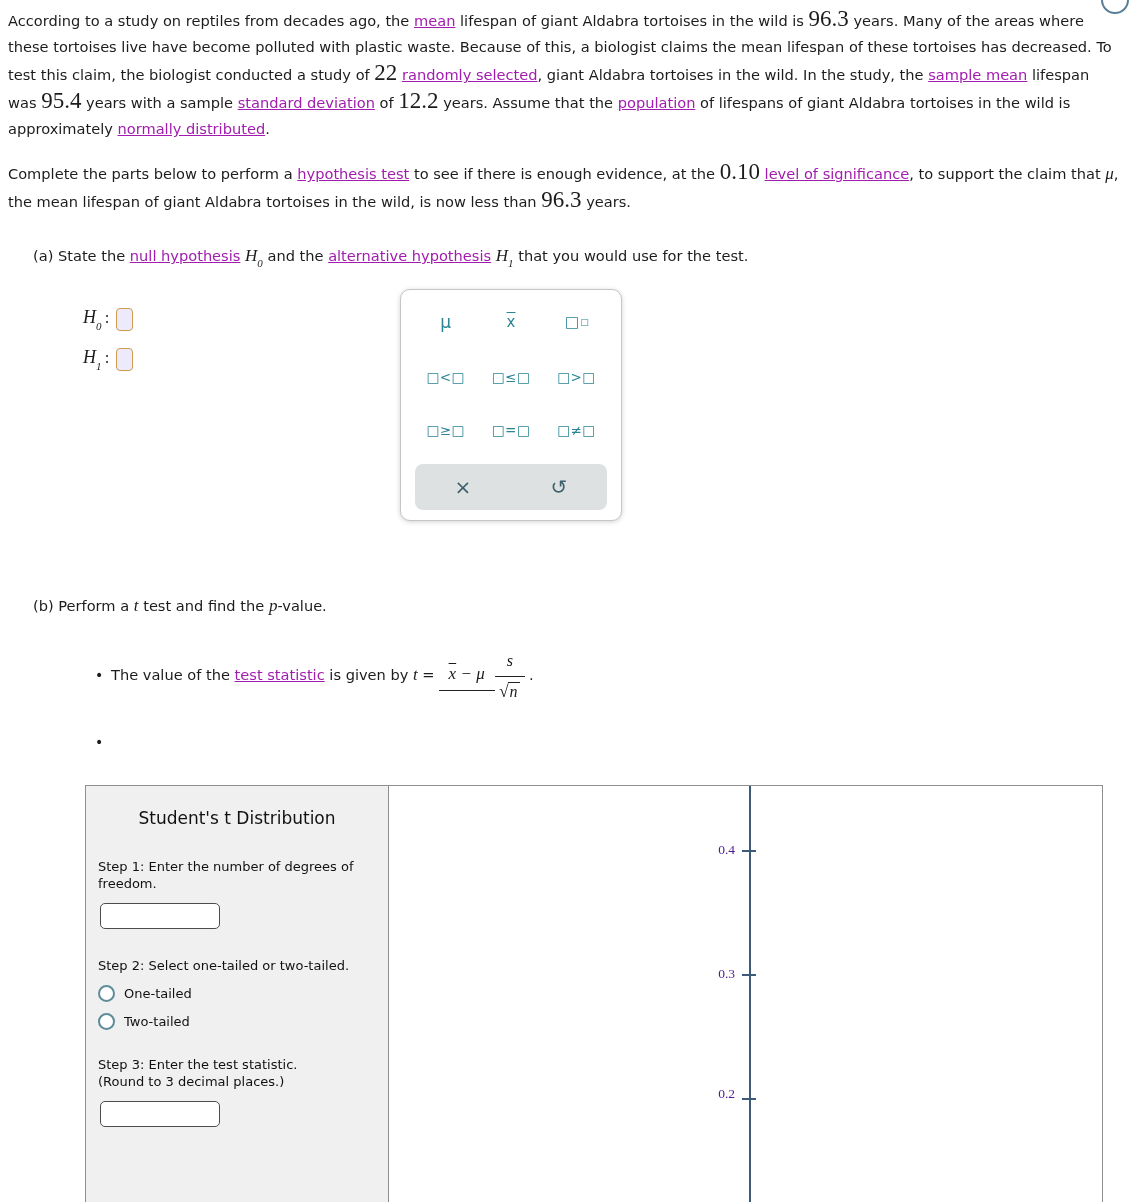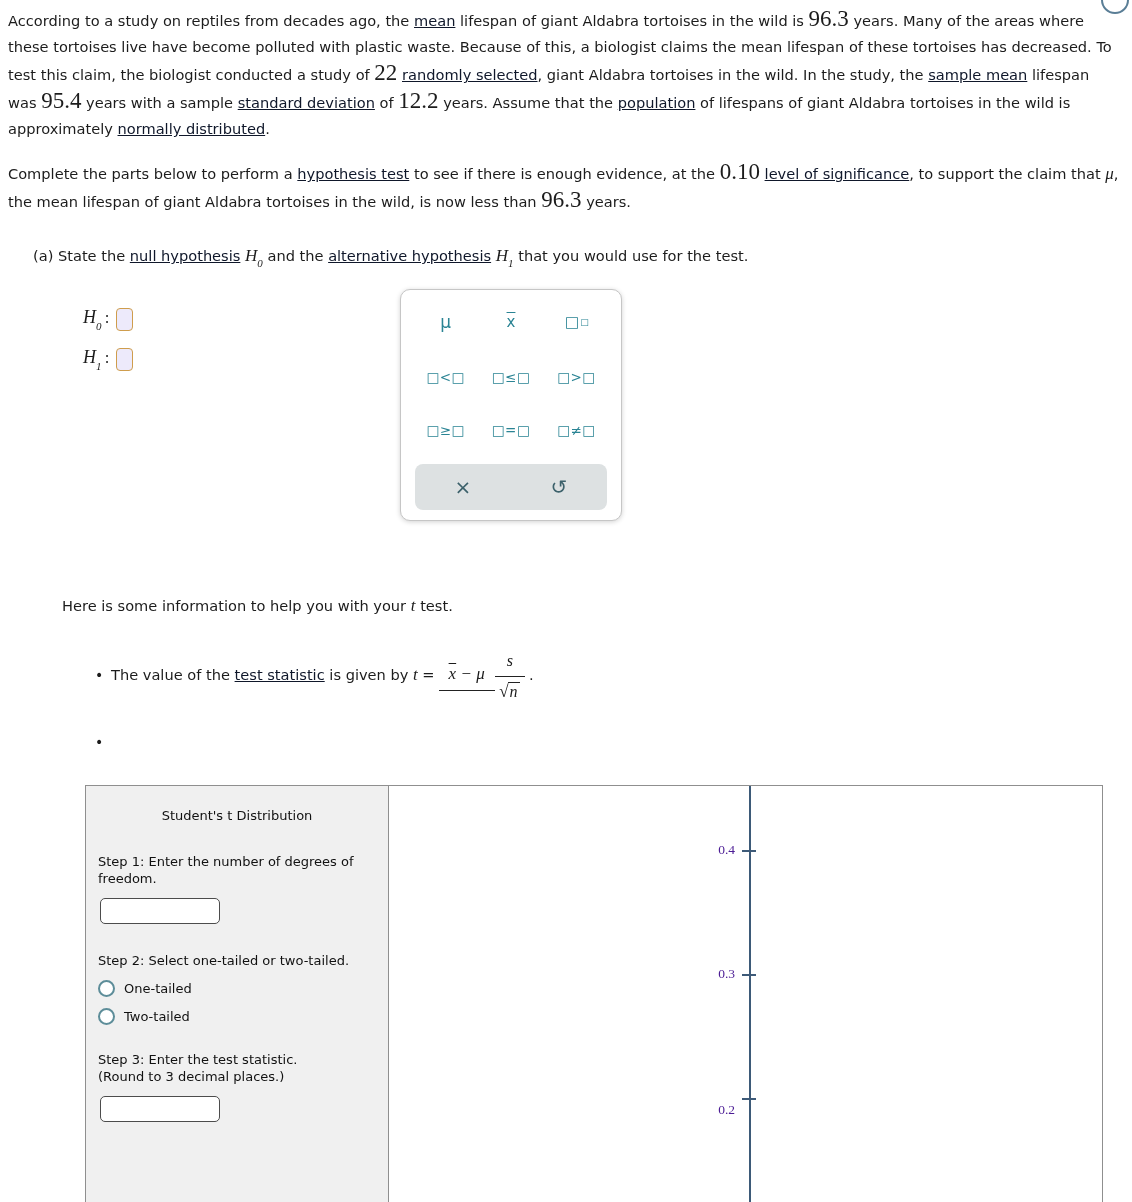--- a/index.html
+++ b/index.html
@@ -5,21 +5,21 @@
   html,body{margin:0;padding:0;background:#fff;}
   body{
     width:1132px;height:1202px;overflow:hidden;position:relative;
     font-family:"DejaVu Sans","Liberation Sans",sans-serif;
     font-size:14.6px;color:#1c1c1c;
   }
   .para{margin:6px 8px 0 8px;width:1112px;line-height:26px;}
   .para2{margin-top:17px;}
   
   .seg-t{}
-  .seg-l{color:#0f172a;text-decoration:underline;cursor:pointer;}
+  .seg-l{color:#a21caf;text-decoration:underline;cursor:pointer;}
   .seg-n{font-family:"Liberation Serif","DejaVu Serif",serif;font-size:23px;}
   .seg-i{font-family:"Liberation Serif","DejaVu Serif",serif;font-style:italic;font-size:17px;}
   .seg-li{font-family:"Liberation Serif","DejaVu Serif",serif;font-style:italic;font-size:17px;color:#1b758a;text-decoration:underline;cursor:pointer;}
   .seg-sub{font-size:11px;font-style:italic;}
   sub.seg-sub{position:relative;top:2px;}
 
   
   .part-a{position:relative;margin:28px 0 0 33px;height:312px;}
   .part-a-line{line-height:26px;width:1000px;}
   .answers{position:absolute;left:50px;top:64px;}
@@ -60,21 +60,21 @@
   .f2num{font-style:italic;border-bottom:1.3px solid #222;padding:0 12px 2px;}
   .f2den{padding-top:2px;}
   .sqrt-sym{font-style:normal;font-size:17px;}
   .sqrt-arg{font-style:italic;border-top:1.3px solid #222;padding:0 3px 0 1px;}
 
   
   .dist-panel{margin:30px 0 0 85px;width:1018px;height:460px;border:1px solid #8f8f8f;
     display:flex;box-sizing:border-box;background:#fff;}
   .sidebar{width:303px;flex:0 0 303px;background:#f0f0f0;border-right:1px solid #8f8f8f;
     padding:12px 12px;box-sizing:border-box;font-size:13px;color:#111;}
-  .sb-title{text-align:center;font-size:13px;margin:10px 0 30px;}
+  .sb-title{text-align:center;font-size:17px;margin:10px 0 30px;}
   .sb-step{line-height:17px;width:272px;}
   .sb-input{display:block;width:120px;height:26px;border:1.6px solid #4c4c4c;border-radius:5px;
     background:#fff;margin:11px 2px 28px;font-size:14px;padding:0 6px;box-sizing:border-box;}
   .radio-row{display:flex;align-items:center;margin-top:11px;}
   .radio-dot{width:13px;height:13px;border:2px solid #5d8d99;border-radius:50%;background:#fff;
     margin-right:9px;flex:0 0 13px;cursor:pointer;}
   .radio-label{cursor:pointer;}
   .sb-gap{height:26px;}
 
   
@@ -121,21 +121,21 @@
       <button class="pal-btn pal-op">□≠□</button>
     </div>
     <div class="pal-bottom">
       <button class="pal-action">×</button>
       <button class="pal-action">↺</button>
     </div>
   </div>
 </div>
 
 <div class="part-b">
-  <div class="part-b-sub"><span class="seg-t">Here is some information to help you with your </span><span class="seg-i">t</span><span class="seg-t"> test.</span></div>
+  <div><span class="seg-t">(b) Perform a </span><span class="seg-i">t</span><span class="seg-t"> test and find the </span><span class="seg-i">p</span><span class="seg-t">-value.</span></div>
 
   <div class="bullet-row">
     <span class="bullet-dot">•</span>
     <span class="formula-line">
       <span><span class="seg-t">The value of the </span><span class="seg-l">test statistic</span><span class="seg-t"> is given by </span><span class="seg-i">t</span><span class="seg-t"> = </span></span>
       <span class="frac">
         <span class="fnum"><span class="xbar">x</span><span> − </span><span>μ</span></span>
         <span class="fden">
           <span class="frac2">
             <span class="f2num">s</span>
@@ -176,15 +176,15 @@
 
   </div>
 
   <div class="chart">
     <div class="y-axis"></div>
   <div class="y-tick" style="left: 353px; top: 64.25px;"></div>
       <div class="y-tick-label" style="left: 306px; top: 56px;">0.4</div>
       <div class="y-tick" style="left: 353px; top: 188.25px;"></div>
       <div class="y-tick-label" style="left: 306px; top: 180px;">0.3</div>
       <div class="y-tick" style="left: 353px; top: 312.25px;"></div>
-      <div class="y-tick-label" style="left: 306px; top: 316px; text-align: right;">0.2</div>
+      <div class="y-tick-label" style="left: 306px; top: 300px; text-align: right;">0.2</div>
     </div>
 </div>
 
 </body></html>

